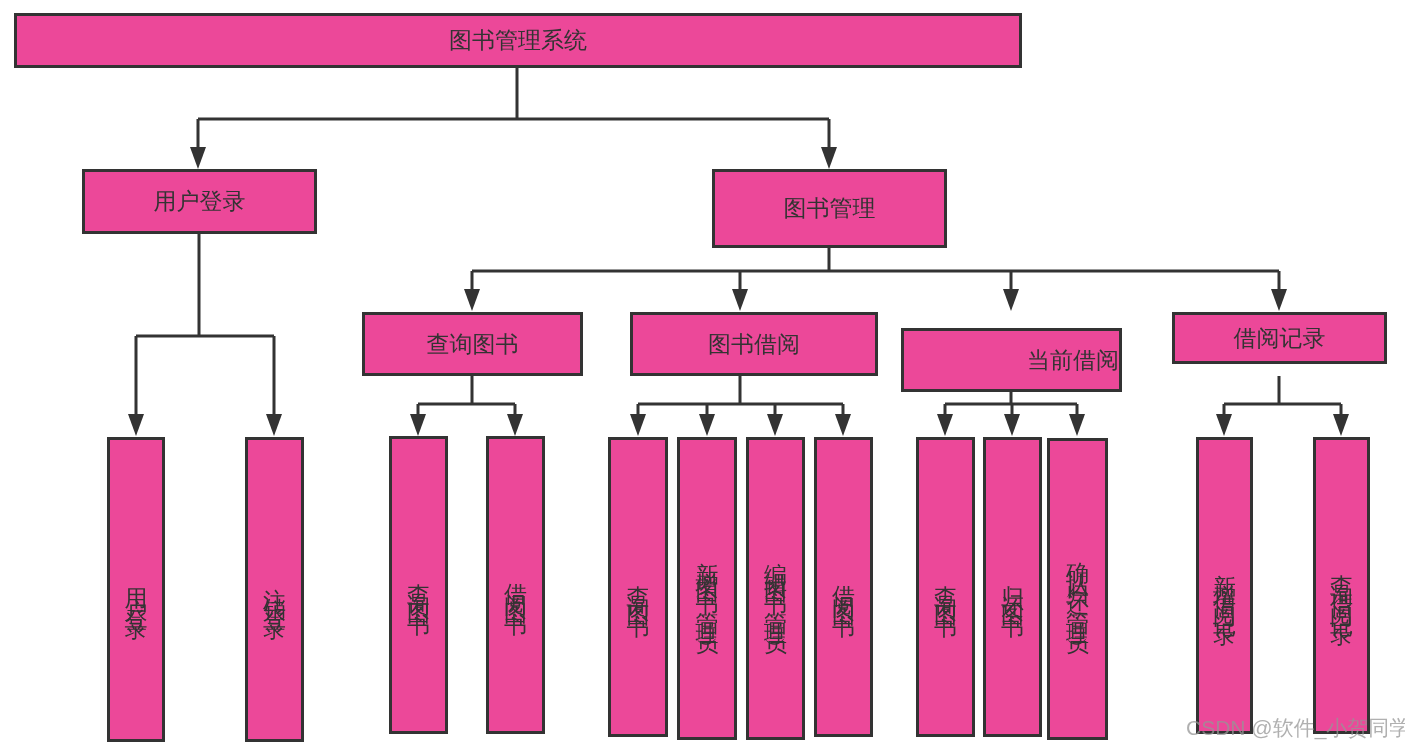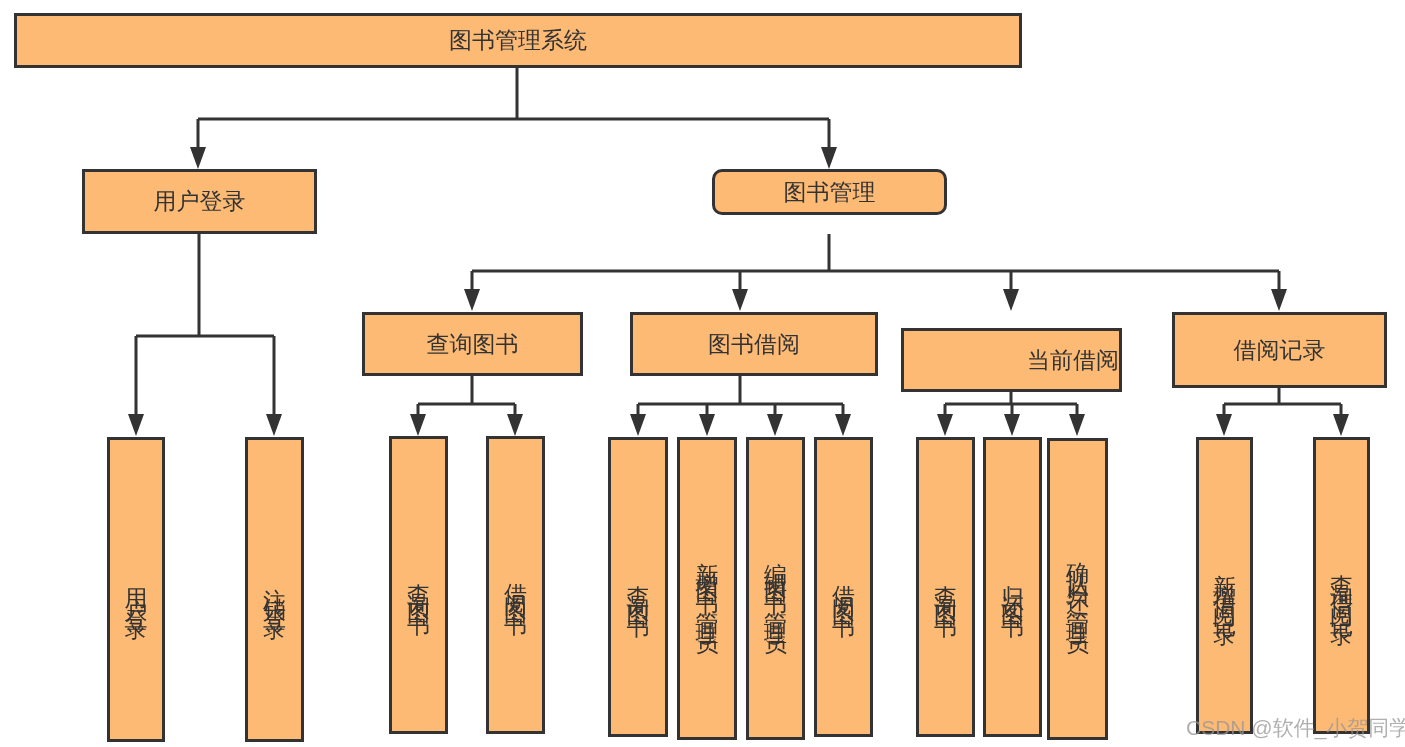--- a/index.html
+++ b/index.html
@@ -23,21 +23,21 @@
     fill: none;
   }
   .connectors polygon {
     fill: #333333;
     stroke: none;
   }
   .box {
     position: absolute;
     box-sizing: border-box;
     border: 3px solid #333333;
-    background: #fdba74;
+    background: #ec4899;
     display: flex;
     align-items: center;
     justify-content: center;
     color: #333333;
     font-size: 23px;
     z-index: 2;
   }
   .box .lbl { white-space: nowrap; }
   .box.v .lbl {
     writing-mode: vertical-rl;
@@ -111,34 +111,34 @@
     </g>
   </svg>
 
   <div class="box" style="left:14px; top:13px; width:1008px; height:55px;">
     <span class="lbl">图书管理系统</span>
   </div>
 
   <div class="box" style="left:82px; top:169px; width:235px; height:65px;">
     <span class="lbl">用户登录</span>
   </div>
-  <div class="box" style="left:712px; top:169px; width:235px; height:46px;border-radius:10px;">
+  <div class="box" style="left:712px; top:169px; width:235px; height:79px;">
     <span class="lbl">图书管理</span>
   </div>
 
   <div class="box" style="left:362px; top:312px; width:221px; height:64px;">
     <span class="lbl">查询图书</span>
   </div>
   <div class="box" style="left:630px; top:312px; width:248px; height:64px;">
     <span class="lbl">图书借阅</span>
   </div>
   <div class="box" style="left:901px; top:328px; width:221px; height:64px;justify-content:flex-end;">
     <span class="lbl">当前借阅</span>
   </div>
-  <div class="box" style="left:1172px; top:312px; width:215px; height:76px;">
+  <div class="box" style="left:1172px; top:312px; width:215px; height:52px;">
     <span class="lbl">借阅记录</span>
   </div>
 
   <div class="box v" style="left:107px; top:437px; width:58px; height:305px;">
     <span class="lbl">用户登录</span>
   </div>
   <div class="box v" style="left:245px; top:437px; width:59px; height:305px;">
     <span class="lbl">注销登录</span>
   </div>
 

